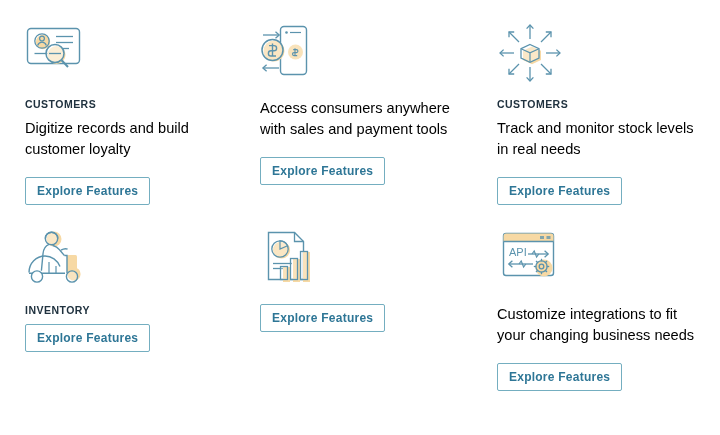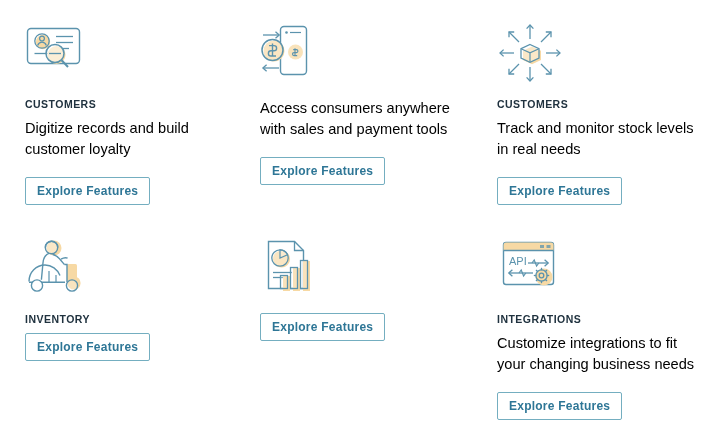--- a/index.html
+++ b/index.html
@@ -24,21 +24,21 @@
   }
   .feature-card {
     position: absolute;
     width: 212px;
     box-sizing: border-box;
   }
   .col1 { left: 25px; }
   .col2 { left: 260px; }
   .col3 { left: 497px; }
   .row1 { top: 22px; }
-  .row2 { top: 237px; }
+  .row2 { top: 228px; }
 
   .icon-wrap {
     height: 62px;
     display: block;
     margin: 0 0 14px 0;
   }
   .icon-wrap svg {
     display: block;
   }
 
@@ -222,18 +222,17 @@
           <line x1="44.5" y1="43.7" x2="44.5" y2="46.2"></line>
           <line x1="36.8" y1="38.5" x2="39.3" y2="38.5"></line>
           <line x1="49.7" y1="38.5" x2="52.2" y2="38.5"></line>
           <line x1="39" y1="33" x2="40.8" y2="34.8"></line>
           <line x1="48.2" y1="42.2" x2="50" y2="44"></line>
           <line x1="50" y1="33" x2="48.2" y2="34.8"></line>
           <line x1="40.8" y1="42.2" x2="39" y2="44"></line>
         </g>
       </svg>
     </div>
-    <div class="card-heading">INTEGRATIONS</div>
     <div class="card-desc">Customize integrations to fit your changing business needs</div>
     <button class="explore-btn">Explore Features</button>
   </div>
 
 </div>
 
 </body></html>

